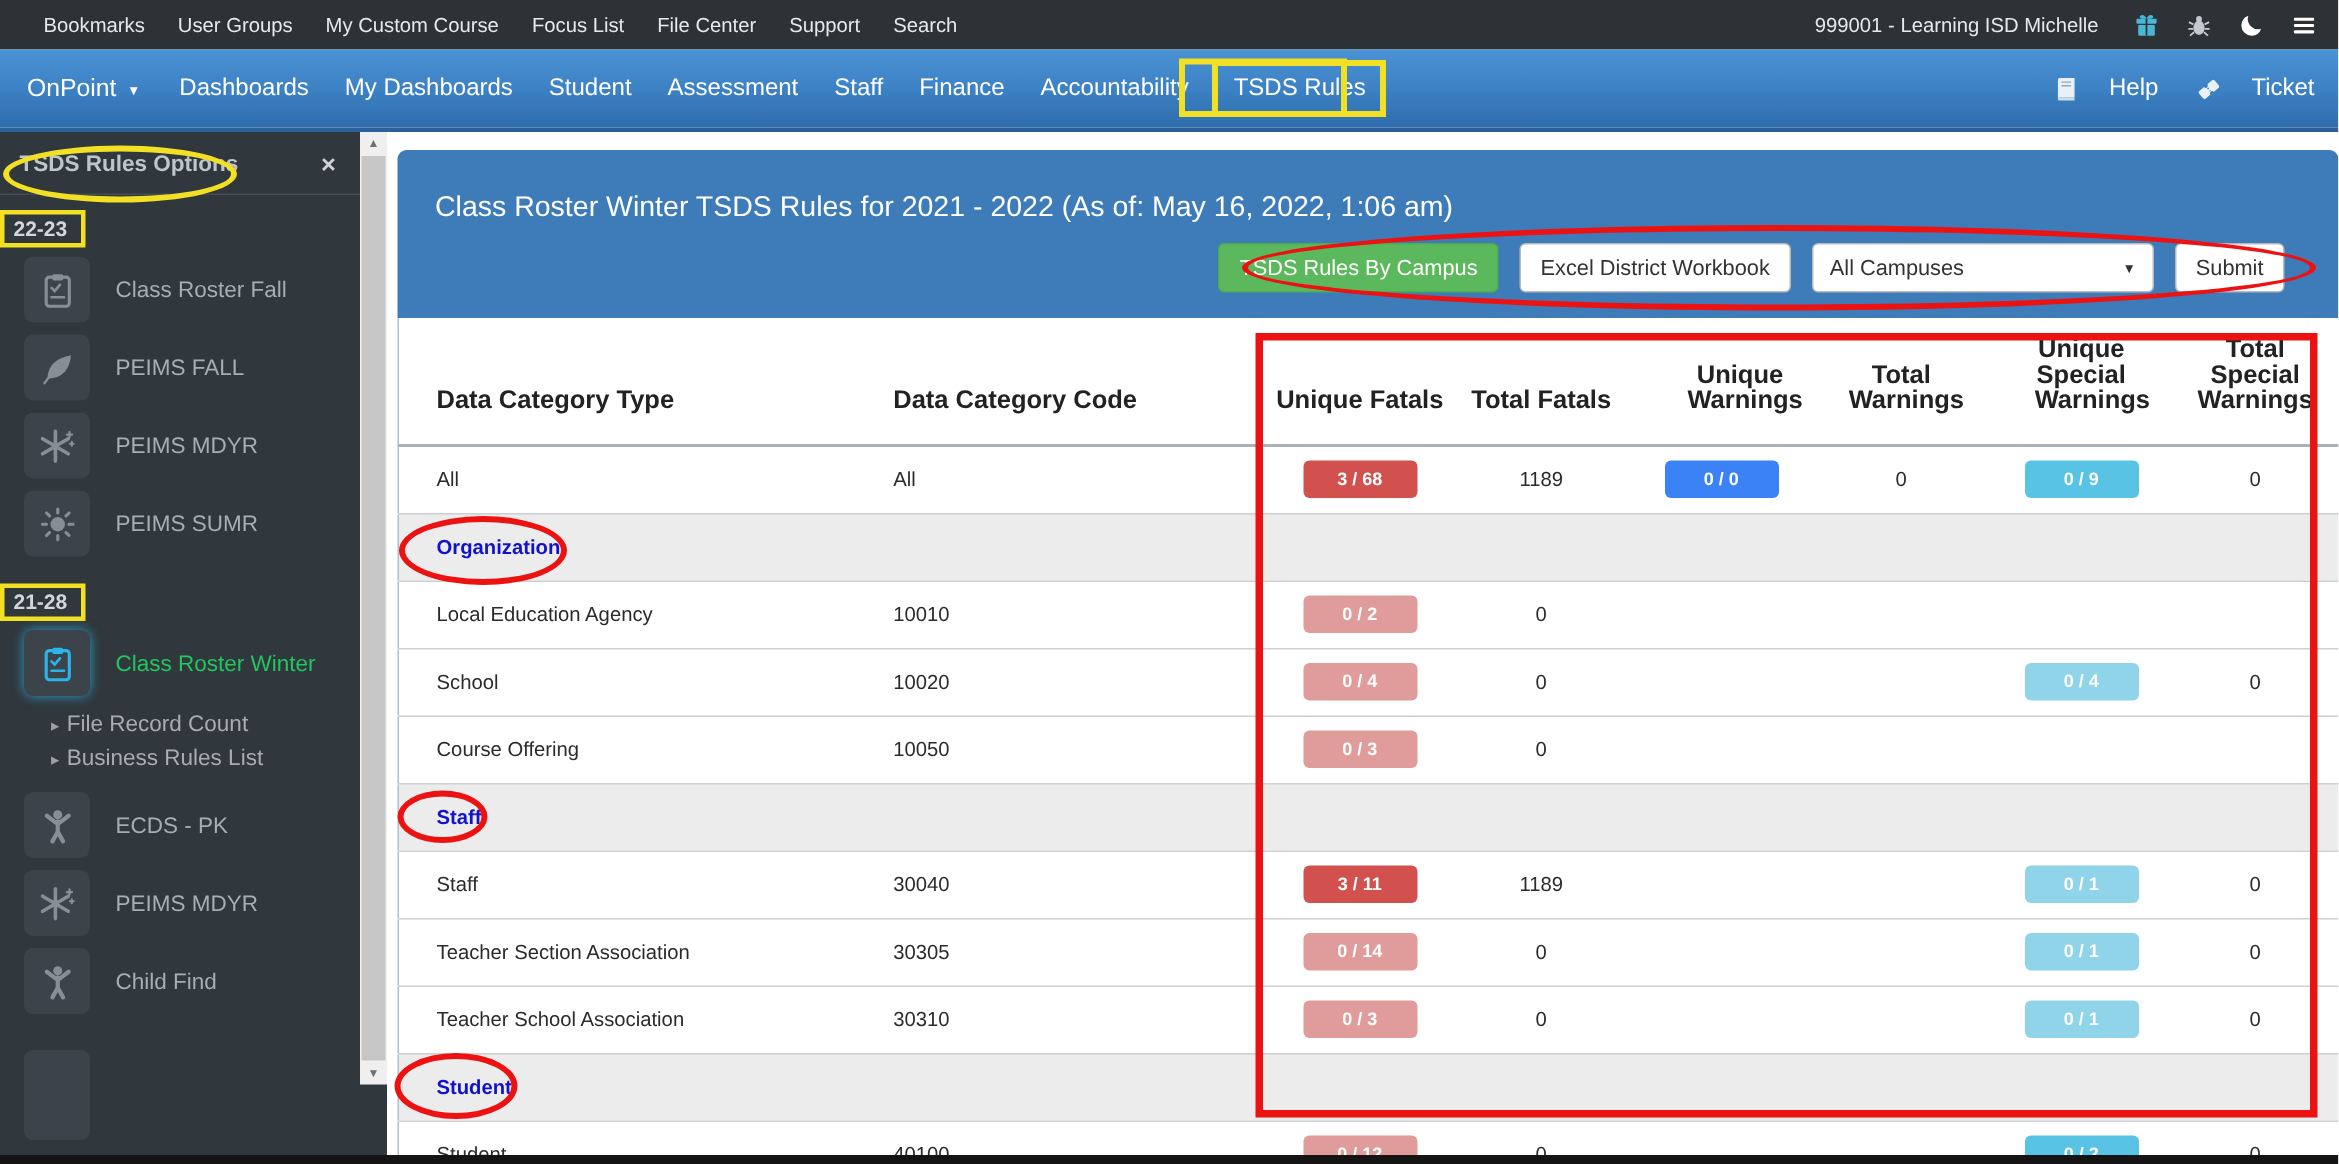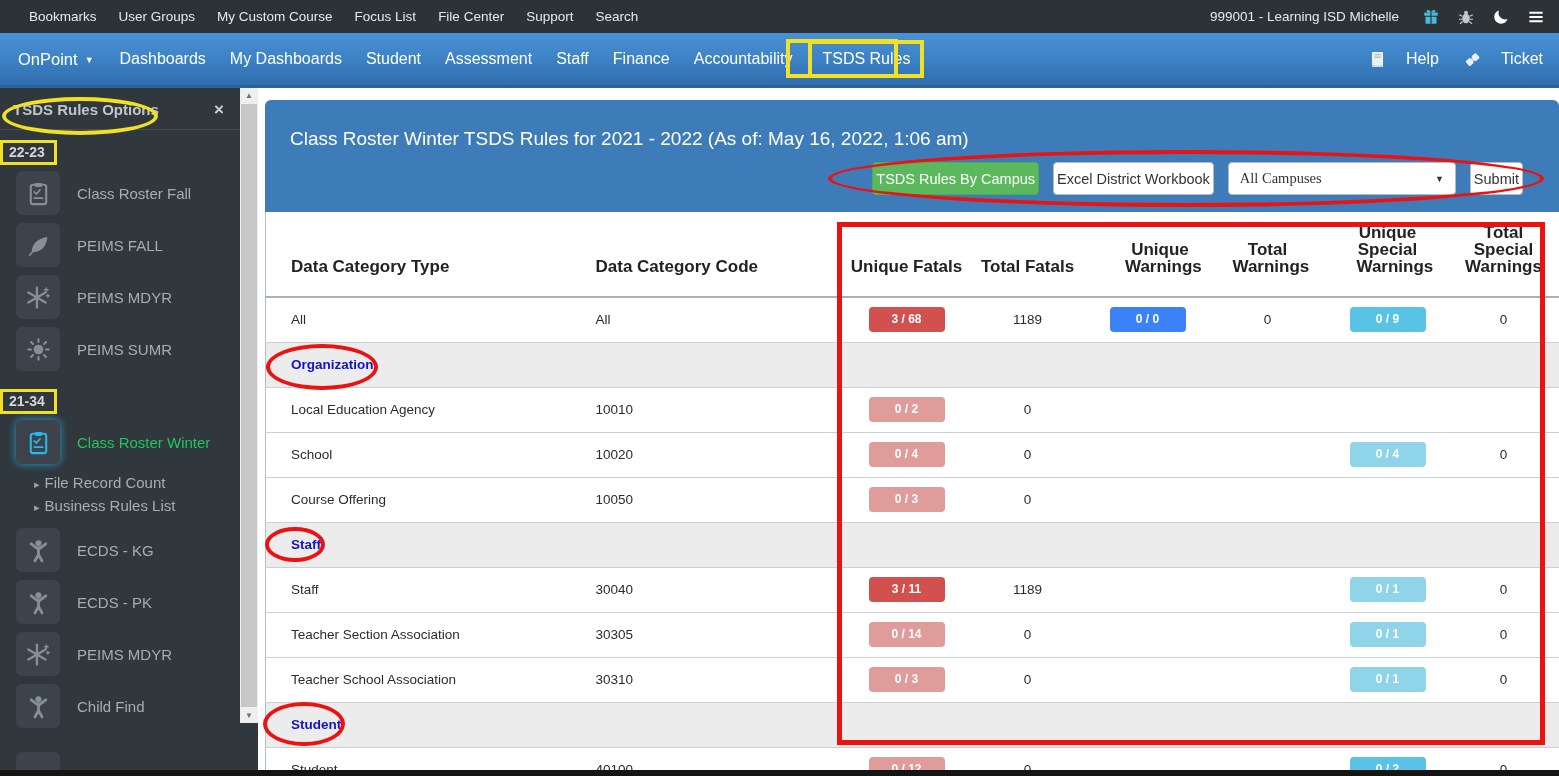--- a/index.html
+++ b/index.html
@@ -58,26 +58,26 @@
   .sb-scroll .arr { position:absolute; left:0; width:100%; text-align:center; font-size:8px; color:#6f6f6f; }
   .sb-scroll .arr.up { top:3px; } .sb-scroll .arr.down { bottom:3px; }
   .sb-scroll-under { position:absolute; left:240px; top:723px; width:18px; height:53px; background:#30373d; }
 
   
   .main { position:absolute; left:265px; top:88px; width:1294px; height:688px; background:#fff; }
   .panel { position:relative; margin-top:12px; height:112px; background:#3d7cb8; border-radius:6px 6px 0 0; }
   .panel-title { padding:28px 0 0 25px; color:#fff; font-size:19px; }
   .toolbar { position:absolute; right:36px; top:62px; display:flex; align-items:center; gap:14px; }
   .btn { height:33px; display:inline-flex; align-items:center; border-radius:4px; font-size:14.5px;
-         padding:0 3px; cursor:pointer; white-space:nowrap; }
+         padding:0 13px; cursor:pointer; white-space:nowrap; }
   .btn-green { background:#5cb85c; color:#fff; border:1px solid #4cae4c; }
   .btn-white { background:#fff; color:#333; border:1px solid #b9b9b9; }
   .select { width:228px; height:33px; background:#fff; border:1px solid #b9b9b9; border-radius:4px;
             display:flex; align-items:center; justify-content:space-between; padding:0 11px; font-size:14.5px;
-            color:#333; cursor:pointer;font-family:Liberation Serif, serif; }
+            color:#333; cursor:pointer; }
   .select .caret { font-size:9px; color:#333; }
 
   
   table.rules { width:100%; border-collapse:collapse; table-layout:fixed; border-left:1px solid #aebfce; }
   table.rules th { height:85px; vertical-align:bottom; padding-bottom:19px; font-size:17px; color:#222;
                    font-weight:bold; text-align:center; }
   table.rules th.left { text-align:left; }
   table.rules th .hwrap { display:inline-block; line-height:17px; }
   thead tr { border-bottom:2px solid #a9b2ba; }
   tbody tr { height:45px; border-bottom:1px solid #cbd0d4; }
@@ -240,45 +240,34 @@
           <span class="sb-tile">
             <svg viewBox="0 0 24 24">
               <circle cx="12" cy="12" r="4.6" fill="currentColor"></circle>
               <g stroke="currentColor" stroke-width="2" stroke-linecap="round">
                 <path d="M12 2.2v2.6M12 19.2v2.6M2.2 12h2.6M19.2 12h2.6M4.8 4.8l1.9 1.9M17.3 17.3l1.9 1.9M19.2 4.8l-1.9 1.9M6.7 17.3l-1.9 1.9"></path>
               </g>
             </svg>
           </span>
           <span class="sb-label">PEIMS SUMR</span>
         </div>
-        <div><span class="year-box">21-34</span></div>
+        <div><span class="year-box">21-28</span></div>
         <div class="sb-item active">
           <span class="sb-tile">
             <svg viewBox="0 0 24 24">
               <rect x="8.6" y="1.8" width="6.8" height="4" rx="1" fill="currentColor"></rect>
               <rect x="4.6" y="3.6" width="14.8" height="18.6" rx="2" fill="none" stroke="currentColor" stroke-width="2"></rect>
               <path d="M8 10.5l2 2 3.4-4M8 16.5h8" stroke="currentColor" stroke-width="1.7" fill="none" stroke-linecap="round"></path>
             </svg>
           </span>
           <span class="sb-label">Class Roster Winter</span>
         </div>
         <div class="sb-subitems">
           <div class="sb-subitem"><span class="sub-caret">▸</span>File Record Count</div>
           <div class="sb-subitem"><span class="sub-caret">▸</span>Business Rules List</div>
-        </div>
-        <div class="sb-item">
-          <span class="sb-tile">
-            <svg viewBox="0 0 24 24">
-              <circle cx="12" cy="5" r="2.9" fill="currentColor"></circle>
-              <g stroke="currentColor" stroke-width="2.7" stroke-linecap="round" fill="none">
-                <path d="M12 9.2v6.6M12 15.8L8.6 22M12 15.8l3.4 6.2M11 10.2L5 5.6M13 10.2l6-4.6"></path>
-              </g>
-            </svg>
-          </span>
-          <span class="sb-label">ECDS - KG</span>
         </div>
         <div class="sb-item">
           <span class="sb-tile">
             <svg viewBox="0 0 24 24">
               <circle cx="12" cy="5" r="2.9" fill="currentColor"></circle>
               <g stroke="currentColor" stroke-width="2.7" stroke-linecap="round" fill="none">
                 <path d="M12 9.2v6.6M12 15.8L8.6 22M12 15.8l3.4 6.2M11 10.2L5 5.6M13 10.2l6-4.6"></path>
               </g>
             </svg>
           </span>

